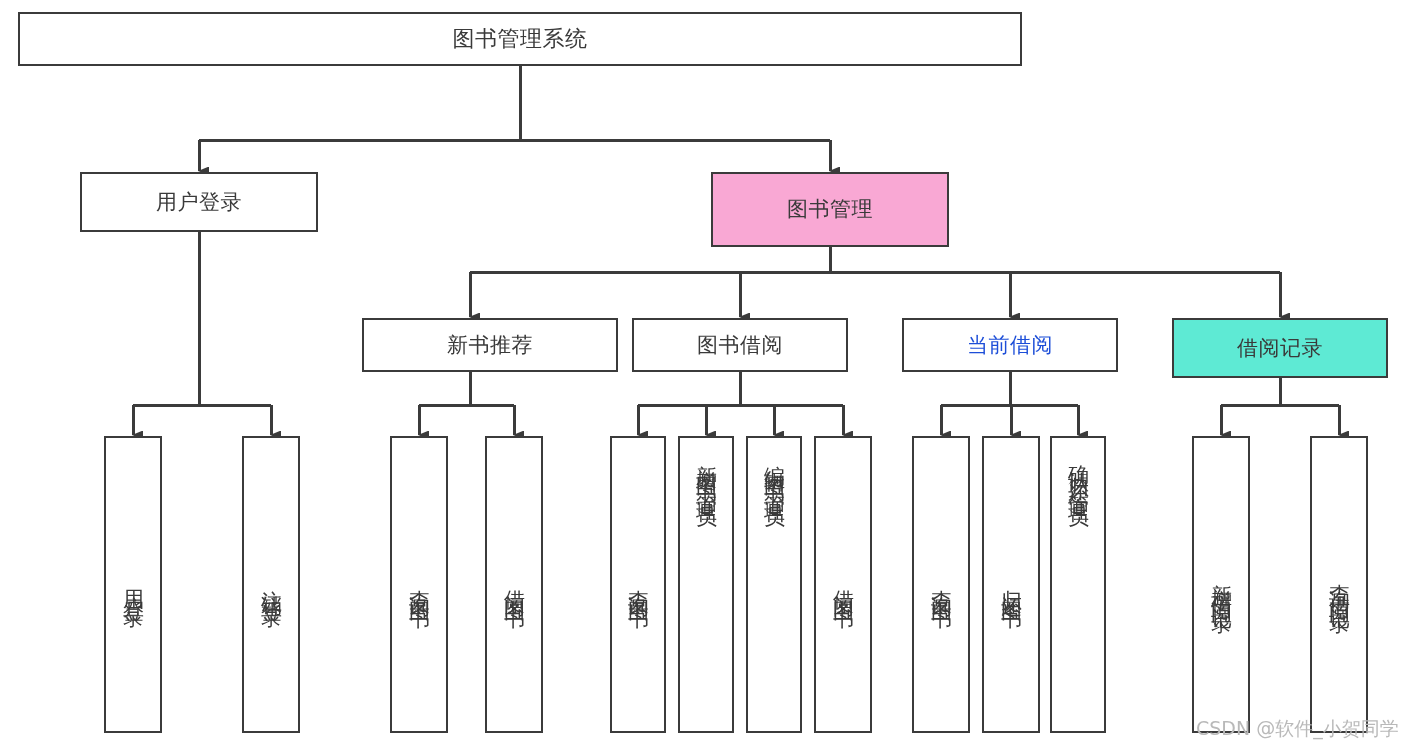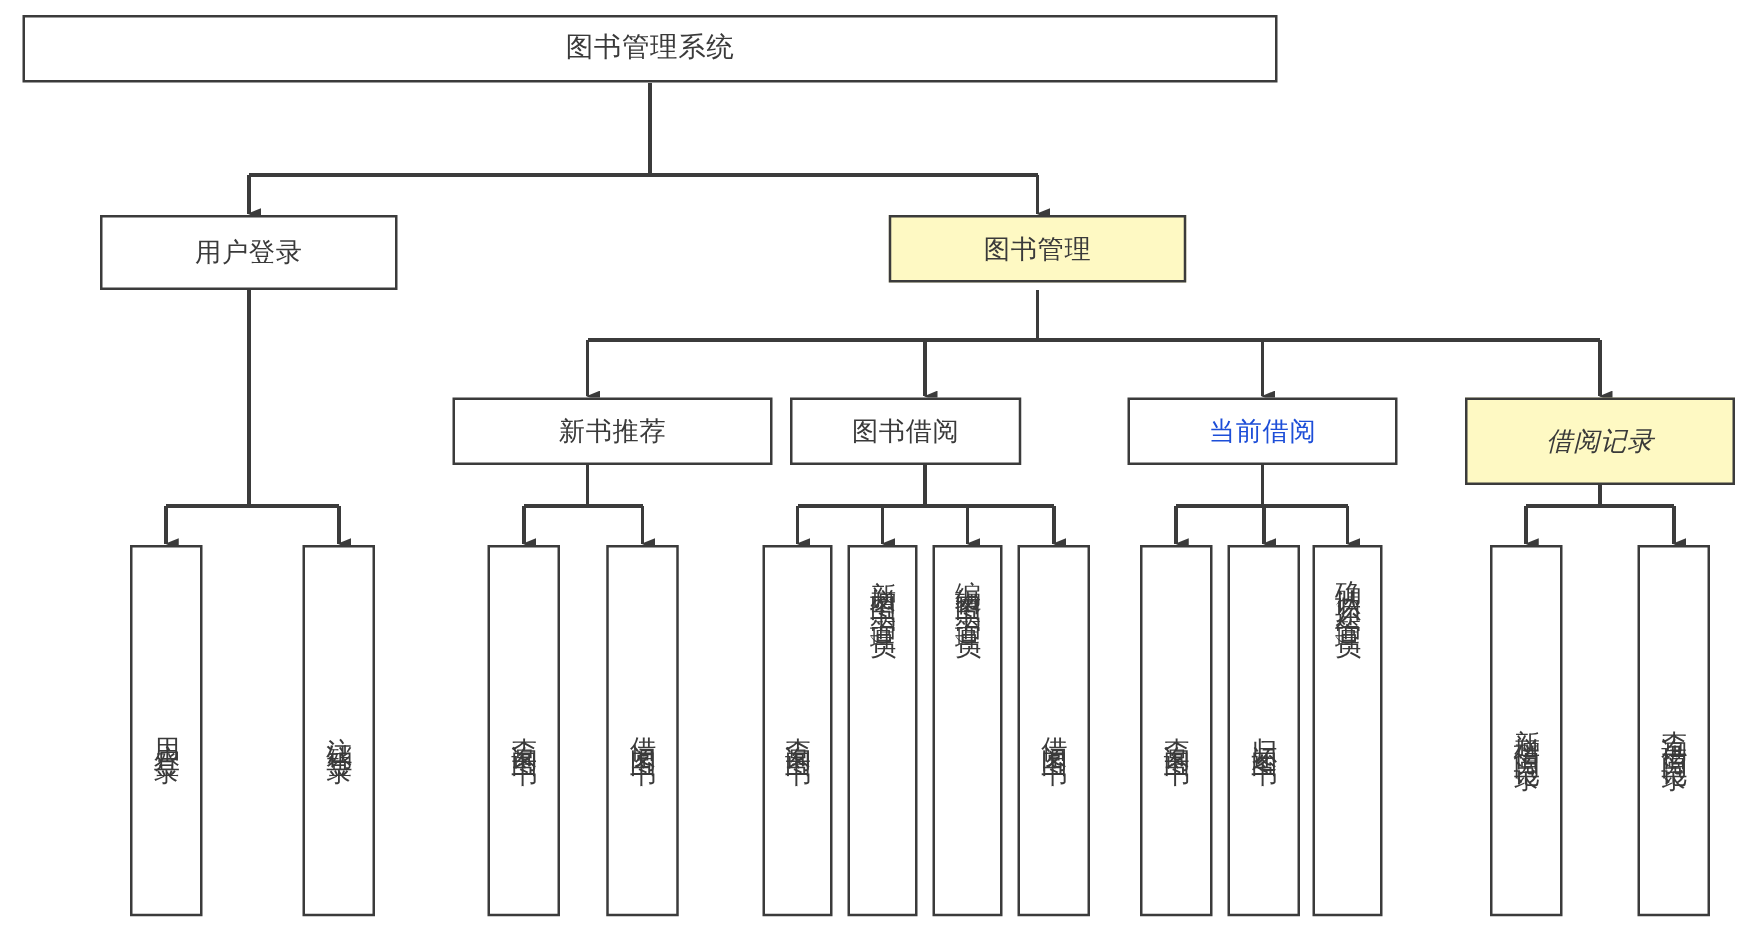--- a/index.html
+++ b/index.html
@@ -128,33 +128,33 @@
       </g>
   </svg>
 
   <div id="node-layer">
       <div class="node horizontal root" style="left: 18px; top: 12px; width: 1004px; height: 54px; border-color: rgb(59, 59, 59); background: rgb(255, 255, 255);">
         <span class="node-label" style="color: rgb(58, 58, 58);">图书管理系统</span>
       </div>
       <div class="node horizontal level1" style="left: 80px; top: 172px; width: 238px; height: 60px; border-color: rgb(59, 59, 59); background: rgb(255, 255, 255);">
         <span class="node-label" style="color: rgb(58, 58, 58);">用户登录</span>
       </div>
-      <div class="node horizontal level1" style="left: 711px; top: 172px; width: 238px; height: 54px; border-color: rgb(59, 59, 59); background: #fef9c3;">
+      <div class="node horizontal level1" style="left: 711px; top: 172px; width: 238px; height: 75px; border-color: rgb(59, 59, 59); background: #f9a8d4;">
         <span class="node-label" style="color: rgb(58, 58, 58);">图书管理</span>
       </div>
       <div class="node horizontal level2" style="left: 362px; top: 318px; width: 256px; height: 54px; border-color: rgb(59, 59, 59); background: rgb(255, 255, 255);">
         <span class="node-label" style="color: rgb(58, 58, 58);">新书推荐</span>
       </div>
-      <div class="node horizontal level2" style="left: 632px; top: 318px; width: 185px; height: 54px; border-color: rgb(59, 59, 59); background: rgb(255, 255, 255);">
+      <div class="node horizontal level2" style="left: 632px; top: 318px; width: 216px; height: 54px; border-color: rgb(59, 59, 59); background: rgb(255, 255, 255);">
         <span class="node-label" style="color: rgb(58, 58, 58);">图书借阅</span>
       </div>
       <div class="node horizontal level2" style="left: 902px; top: 318px; width: 216px; height: 54px; border-color: rgb(59, 59, 59); background: rgb(255, 255, 255);">
         <span class="node-label" style="color: #1d4ed8;">当前借阅</span>
       </div>
-      <div class="node horizontal level2" style="left: 1172px; top: 318px; width: 216px; height: 70px; border-color: rgb(59, 59, 59); background: #fef9c3; font-style: italic;">
+      <div class="node horizontal level2" style="left: 1172px; top: 318px; width: 216px; height: 60px; border-color: rgb(59, 59, 59); background: #5eead4;">
         <span class="node-label" style="color: rgb(58, 58, 58);">借阅记录</span>
       </div>
       <div class="node vertical centered leaf" style="left: 104px; top: 436px; width: 58px; height: 297px; border-color: rgb(59, 59, 59); background: rgb(255, 255, 255);">
         <span class="node-label" style="color: rgb(58, 58, 58);">用户登录</span>
       </div>
       <div class="node vertical centered leaf" style="left: 242px; top: 436px; width: 58px; height: 297px; border-color: rgb(59, 59, 59); background: rgb(255, 255, 255);">
         <span class="node-label" style="color: rgb(58, 58, 58);">注销登录</span>
       </div>
       <div class="node vertical centered leaf" style="left: 390px; top: 436px; width: 58px; height: 297px; border-color: rgb(59, 59, 59); background: rgb(255, 255, 255);">
         <span class="node-label" style="color: rgb(58, 58, 58);">查询图书</span>
@@ -184,14 +184,15 @@
         <span class="node-label" style="color: rgb(58, 58, 58);">确认归还（管理员）</span>
       </div>
       <div class="node vertical centered leaf" style="left: 1192px; top: 436px; width: 58px; height: 297px; border-color: rgb(59, 59, 59); background: rgb(255, 255, 255);">
         <span class="node-label" style="color: rgb(58, 58, 58);">新增借阅记录</span>
       </div>
       <div class="node vertical centered leaf" style="left: 1310px; top: 436px; width: 58px; height: 297px; border-color: rgb(59, 59, 59); background: rgb(255, 255, 255);">
         <span class="node-label" style="color: rgb(58, 58, 58);">查询借阅记录</span>
       </div>
     </div>
 
+  <div class="watermark" id="watermark" style="left: 1196px; top: 716px; color: rgb(185, 185, 185);">CSDN @软件_小贺同学</div>
 
 </div>
 
 </body></html>

